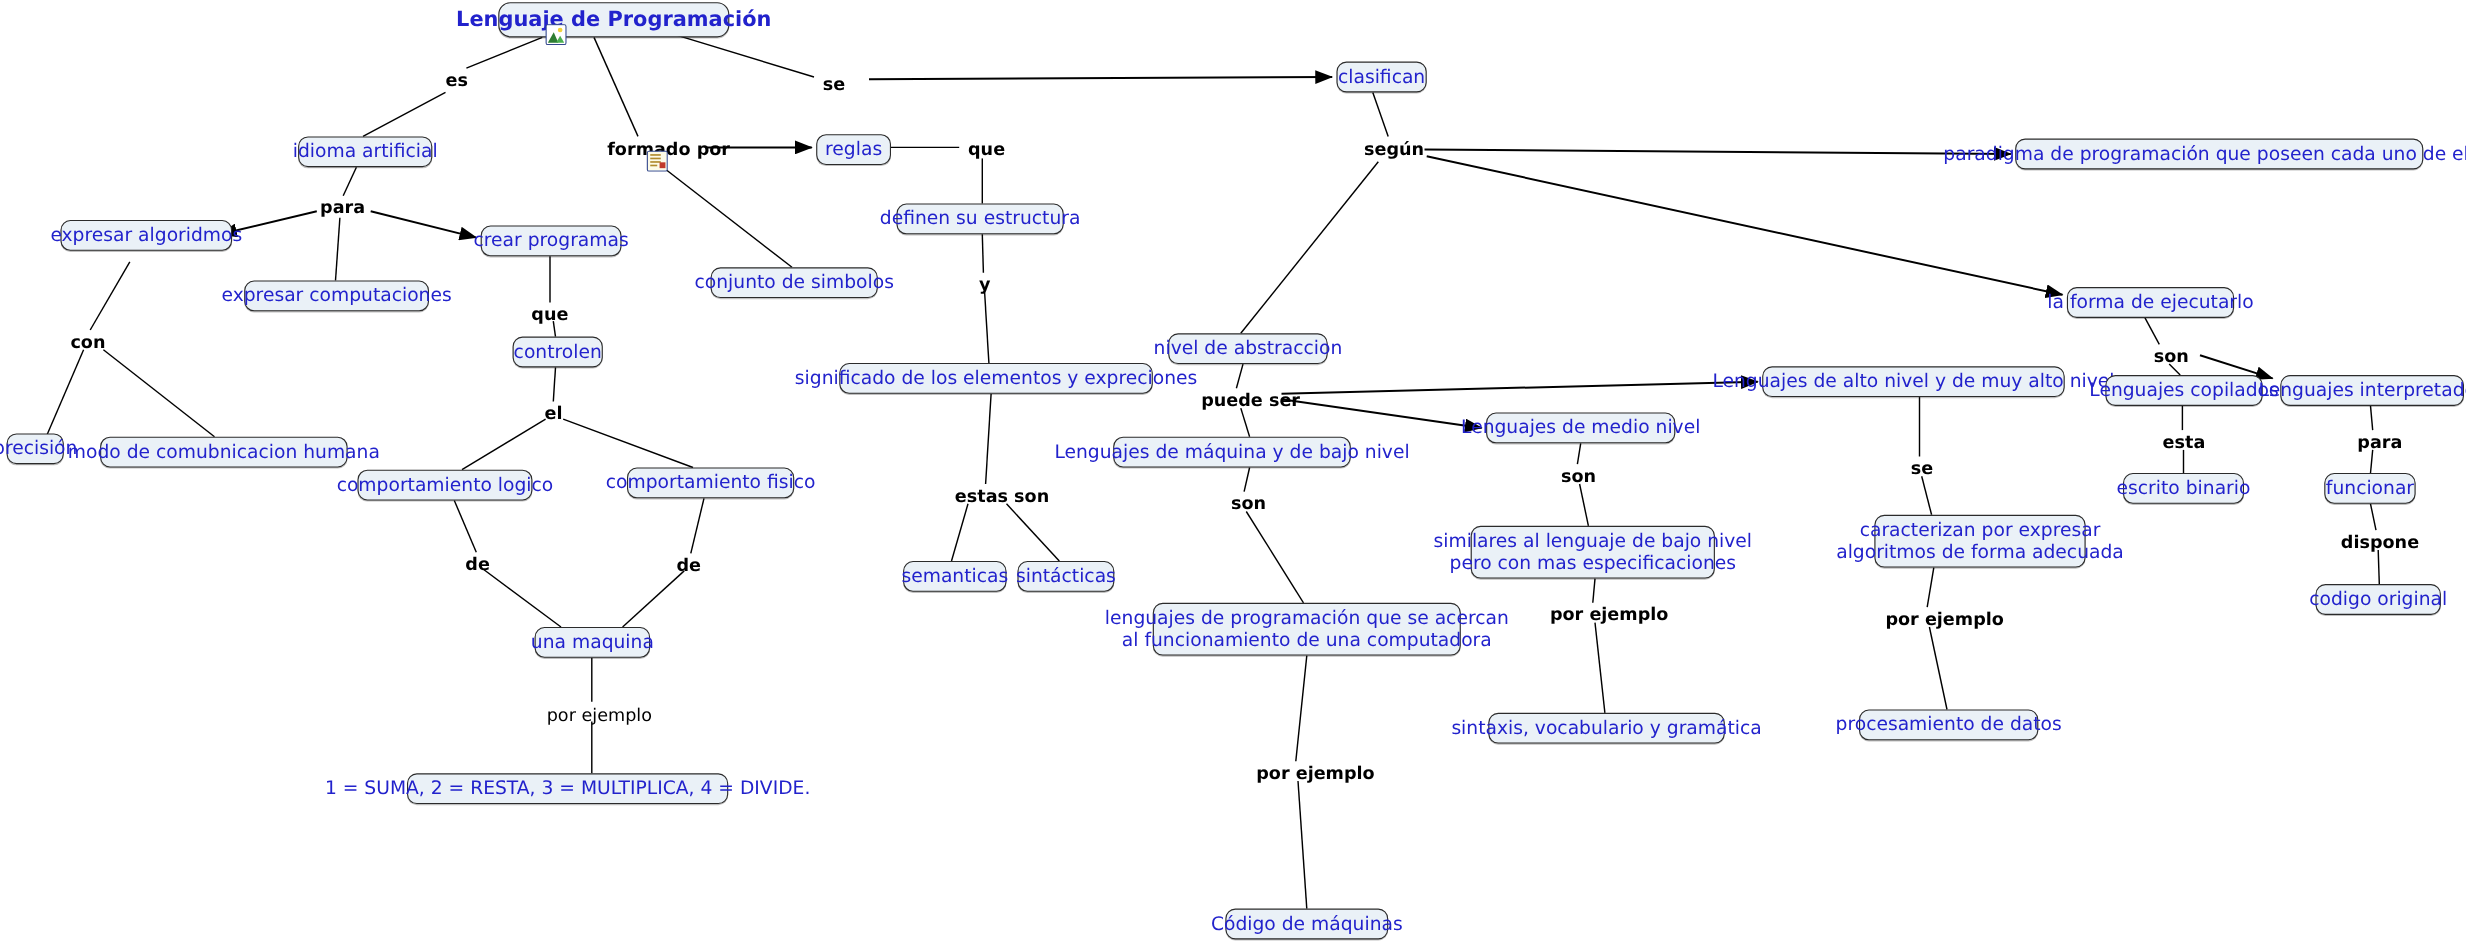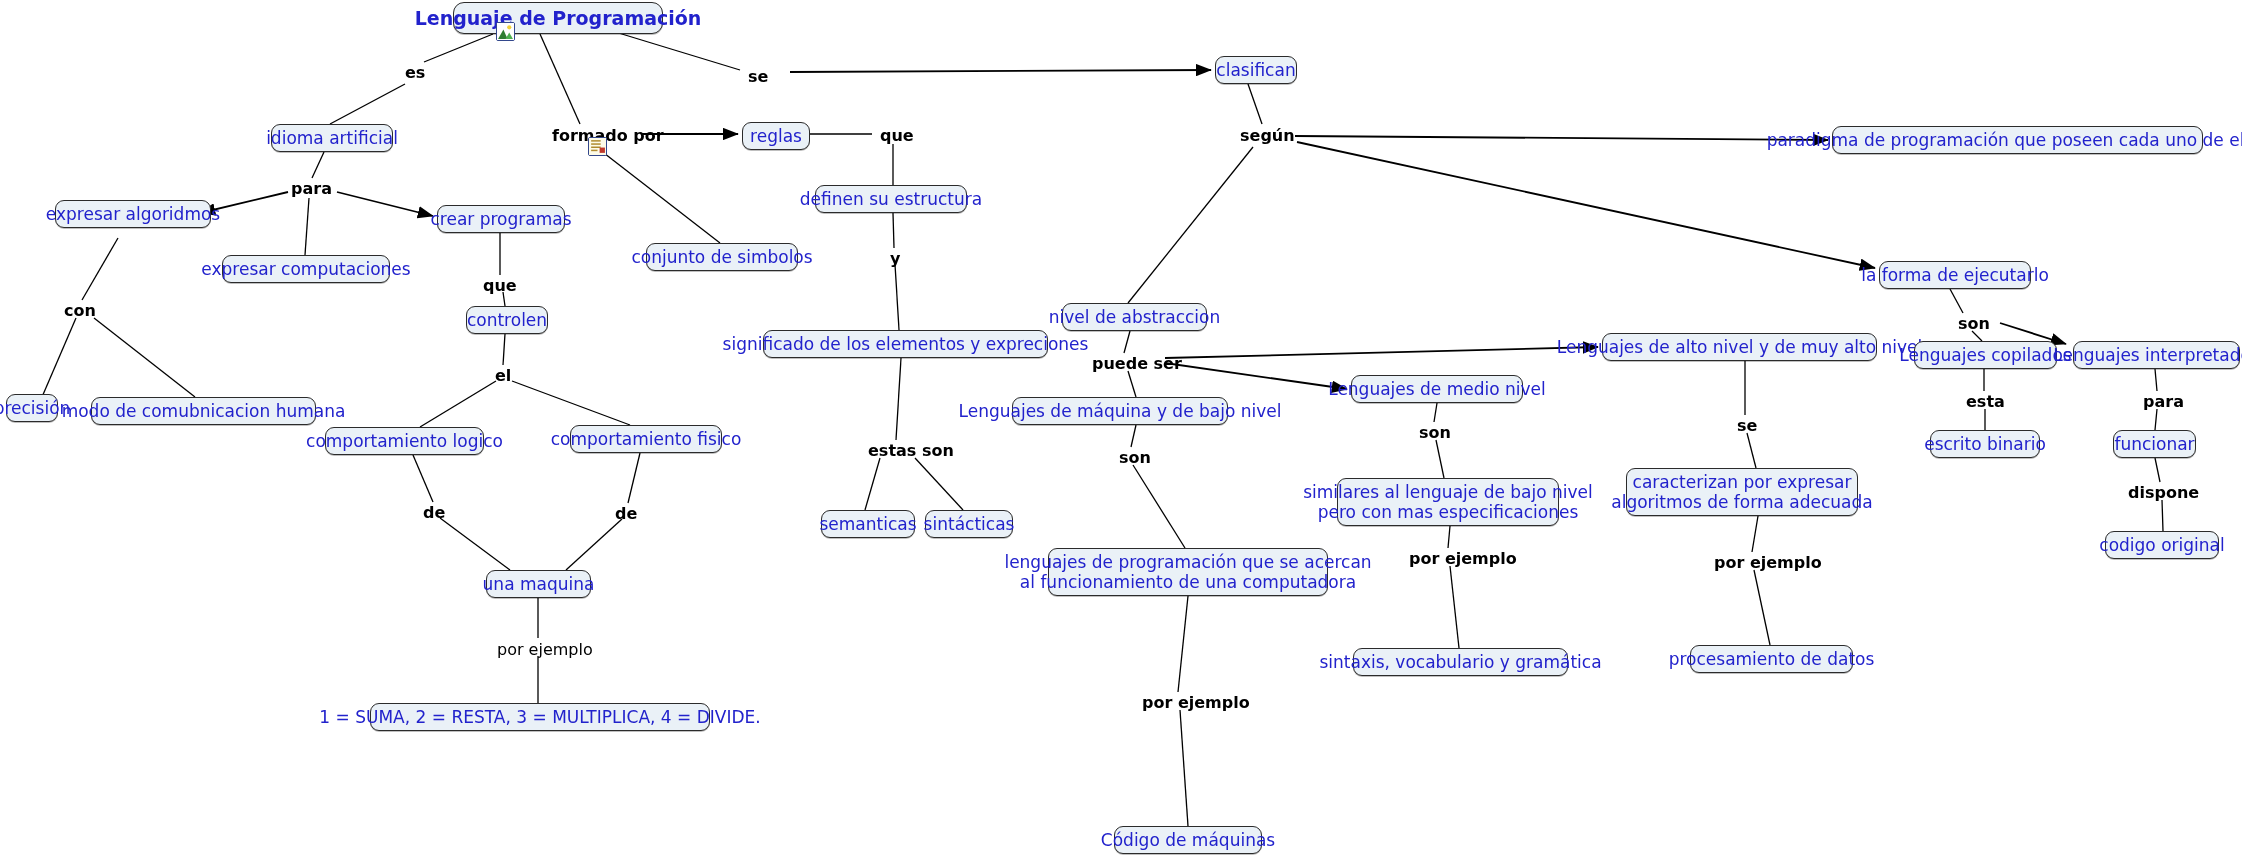--- a/index.html
+++ b/index.html
@@ -153,29 +153,29 @@
       <div class="node" style="left: 1879px; top: 261px; width: 152px; min-height: 28px;">la forma de ejecutarlo</div>
       <div class="node" style="left: 1914px; top: 341px; width: 143px; min-height: 28px;">Lenguajes copilados</div>
       <div class="node" style="left: 2073px; top: 341px; width: 167px; min-height: 28px;">Lenguajes interpretados</div>
       <div class="node" style="left: 325px; top: 427px; width: 159px; min-height: 28px;">comportamiento logico</div>
       <div class="node" style="left: 570px; top: 425px; width: 152px; min-height: 28px;">comportamiento fisico</div>
       <div class="node" style="left: 1012px; top: 397px; width: 216px; min-height: 28px;">Lenguajes de máquina y de bajo nivel</div>
       <div class="node" style="left: 1930px; top: 430px; width: 110px; min-height: 28px;">escrito binario</div>
       <div class="node" style="left: 2113px; top: 430px; width: 83px; min-height: 28px;">funcionar</div>
       <div class="node" style="left: 1337px; top: 478px; width: 222px; min-height: 48px;">similares al lenguaje de bajo nivel
 pero con mas especificaciones</div>
-      <div class="node" style="left: 1626px; top: 468px; width: 232px; min-height: 48px;">caracterizan por expresar
+      <div class="node" style="left: 1704px; top: 468px; width: 192px; min-height: 48px;">caracterizan por expresar
 algoritmos de forma adecuada</div>
       <div class="node" style="left: 486px; top: 570px; width: 105px; min-height: 28px;">una maquina</div>
       <div class="node" style="left: 1048px; top: 548px; width: 280px; min-height: 48px;">lenguajes de programación que se acercan
 al funcionamiento de una computadora</div>
       <div class="node" style="left: 2105px; top: 531px; width: 114px; min-height: 28px;">codigo original</div>
       <div class="node" style="left: 1353px; top: 648px; width: 215px; min-height: 28px;">sintaxis, vocabulario y gramática</div>
       <div class="node" style="left: 1690px; top: 645px; width: 163px; min-height: 28px;">procesamiento de datos</div>
-      <div class="node" style="left: 370px; top: 703px; width: 340px; min-height: 28px;">1 = SUMA, 2 = RESTA, 3 = MULTIPLICA, 4 = DIVIDE.</div>
+      <div class="node" style="left: 370px; top: 703px; width: 292px; min-height: 28px;">1 = SUMA, 2 = RESTA, 3 = MULTIPLICA, 4 = DIVIDE.</div>
       <div class="node" style="left: 821px; top: 510px; width: 94px; min-height: 28px;">semanticas</div>
       <div class="node" style="left: 925px; top: 510px; width: 88px; min-height: 28px;">sintácticas</div>
       <div class="node" style="left: 1114px; top: 826px; width: 148px; min-height: 28px;">Código de máquinas</div>
     </div>
   <div id="labels-layer">
       <div class="linklabel" style="left: 405px; top: 64px;">es</div>
       <div class="linklabel" style="left: 748px; top: 68px;">se</div>
       <div class="linklabel" style="left: 552px; top: 127px;">formado por</div>
       <div class="linklabel" style="left: 880px; top: 127px;">que</div>
       <div class="linklabel" style="left: 1240px; top: 127px;">según</div>

